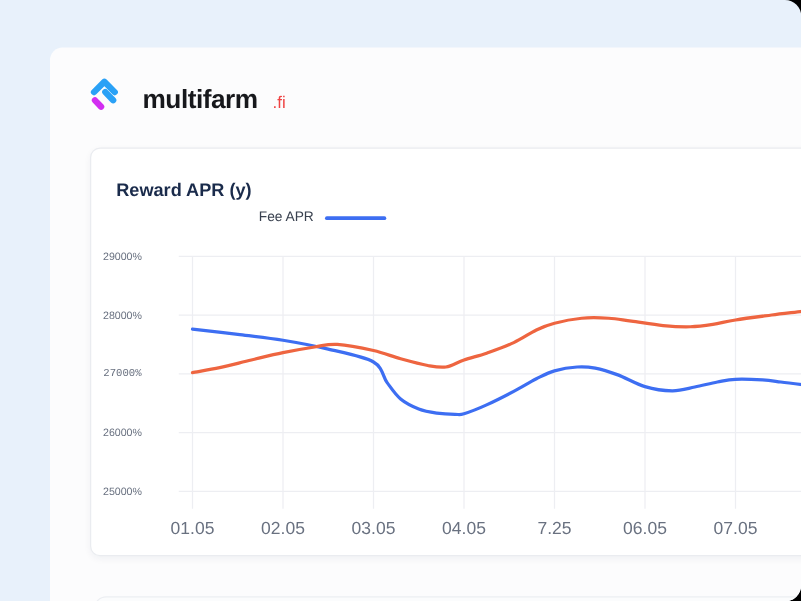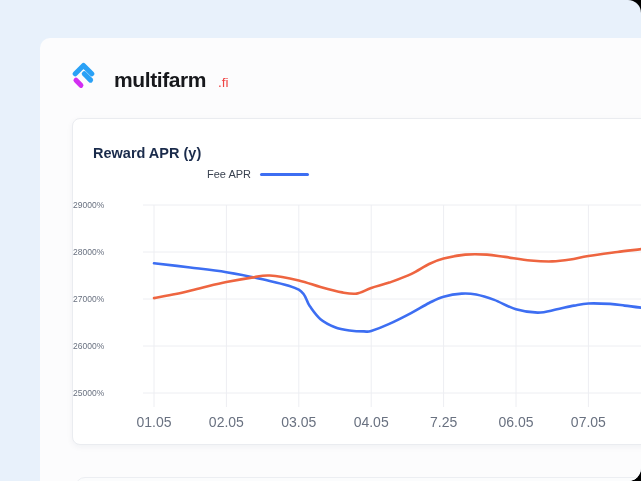--- a/index.html
+++ b/index.html
@@ -14,21 +14,21 @@
   #brand .tld{font-size:13.5px;font-weight:400;color:#ef4444;margin-left:12px;}
   
   #chart-card{position:absolute;left:32px;top:80px;width:584px;height:325px;background:#FFFFFF;
     border:1px solid #EAECF0;border-radius:8px;box-shadow:0 2px 6px rgba(23,43,77,0.05);}
   #chart-title{position:absolute;left:20px;top:26px;font-size:14.5px;font-weight:700;color:#1A2B4B;}
   #legend{position:absolute;left:134px;top:27px;display:flex;align-items:center;gap:36px;margin-top:22px;}
   .legend-item{display:flex;align-items:center;gap:9px;cursor:pointer;}
   .legend-label{font-size:11px;color:#39414F;}
   .legend-swatch{display:inline-block;width:49px;height:3px;border-radius:2px;}
   #plot-svg{position:absolute;left:0;top:0;}
-  .y-tick{position:absolute;left:0;width:50px;text-align:left;font-size:8.5px;color:#697180;line-height:10px;}
+  .y-tick{position:absolute;left:0;width:50px;text-align:center;font-size:8.5px;color:#697180;line-height:10px;}
   .x-tick{position:absolute;width:50px;text-align:center;font-size:14px;color:#697180;line-height:10px;top:298px;}
   
   #second-card{position:absolute;left:35px;top:439px;width:581px;height:28px;background:#FBFCFD;
     border:1px solid #ECEEF2;border-radius:10px 10px 0 0;}
 </style>
 </head>
 <body>
 
 <div id="panel">
   <div id="main-card">
@@ -65,21 +65,21 @@
           <line x1="298.20000000000005" y1="86" x2="298.20000000000005" y2="288" stroke="#EDEEF2" stroke-width="1"></line>
           <line x1="370.6" y1="86" x2="370.6" y2="288" stroke="#EDEEF2" stroke-width="1"></line>
           <line x1="443" y1="86" x2="443" y2="288" stroke="#EDEEF2" stroke-width="1"></line>
           <line x1="515.4000000000001" y1="86" x2="515.4000000000001" y2="288" stroke="#EDEEF2" stroke-width="1"></line>
           <path d="M81.0,144.3C87.0,145.0 105.1,147.0 117.2,148.5C129.3,150.0 141.3,151.3 153.4,153.2C165.5,155.2 177.5,157.4 189.6,160.3C201.7,163.2 218.0,166.1 225.8,170.6C233.6,175.1 233.0,182.1 236.7,187.1C240.3,192.0 243.3,196.7 247.5,200.2C251.7,203.7 257.2,206.3 262.0,208.2C266.8,210.1 271.7,210.8 276.5,211.5C281.3,212.2 287.3,212.4 291.0,212.4C294.6,212.5 294.0,213.2 298.2,212.0C302.4,210.7 309.7,207.9 316.3,204.9C322.9,201.9 331.4,197.6 338.0,194.1C344.7,190.6 350.7,186.7 356.1,184.0C361.6,181.3 365.2,179.2 370.6,177.7C376.0,176.1 383.3,174.9 388.7,174.6C394.1,174.2 397.8,174.5 403.2,175.5C408.6,176.6 414.6,178.5 421.3,180.9C427.9,183.4 435.8,188.2 443.0,190.3C450.2,192.5 458.1,193.6 464.7,193.6C471.4,193.7 476.8,191.8 482.8,190.6C488.9,189.4 495.5,187.6 500.9,186.6C506.4,185.6 509.4,184.7 515.4,184.5C521.4,184.2 531.1,184.6 537.1,184.9C543.2,185.3 546.2,185.9 551.6,186.6C557.0,187.2 566.7,188.5 569.7,188.9" fill="none" stroke="#3D6EF2" stroke-width="2.6" stroke-linecap="round"></path>
           <path d="M81.0,179.1C84.6,178.4 94.9,176.7 102.7,175.1C110.6,173.4 119.6,171.0 128.1,169.0C136.5,167.0 145.0,164.8 153.4,163.1C161.8,161.4 171.5,159.7 178.7,158.6C186.0,157.5 189.0,156.0 196.8,156.5C204.7,157.0 217.4,159.5 225.8,161.4C234.2,163.4 240.3,166.0 247.5,168.0C254.8,170.0 263.2,172.3 269.2,173.4C275.3,174.5 278.9,175.3 283.7,174.6C288.5,173.9 292.8,170.8 298.2,169.0C303.6,167.1 309.7,165.9 316.3,163.6C322.9,161.2 331.4,158.2 338.0,155.1C344.7,152.0 350.7,147.6 356.1,145.0C361.6,142.4 364.6,141.1 370.6,139.6C376.6,138.0 385.1,136.3 392.3,135.6C399.6,134.9 407.4,135.2 414.0,135.6C420.7,136.0 424.9,137.0 432.1,137.9C439.4,138.9 449.6,140.7 457.5,141.5C465.3,142.2 472.6,142.6 479.2,142.4C485.8,142.2 491.3,141.4 497.3,140.5C503.3,139.6 507.6,138.2 515.4,137.0C523.2,135.7 535.3,134.2 544.4,133.0C553.4,131.8 565.5,130.5 569.7,129.9" fill="none" stroke="#EE6540" stroke-width="2.6" stroke-linecap="round"></path>
         </svg>
       <div id="y-ticks">
           <div class="y-tick" style="top: 81px;">29000%</div>
           <div class="y-tick" style="top: 128px;">28000%</div>
-          <div class="y-tick" style="top: 175px;">27000%</div>
+          <div class="y-tick" style="top: 175px; font-family: Liberation Mono, monospace;">27000%</div>
           <div class="y-tick" style="top: 222px;">26000%</div>
           <div class="y-tick" style="top: 269px;">25000%</div>
         </div>
       <div id="x-ticks">
           <div class="x-tick" style="left: 56px;">01.05</div>
           <div class="x-tick" style="left: 128.4px;">02.05</div>
           <div class="x-tick" style="left: 200.8px;">03.05</div>
           <div class="x-tick" style="left: 273.2px;">04.05</div>
           <div class="x-tick" style="left: 345.6px;">7.25</div>
           <div class="x-tick" style="left: 418px;">06.05</div>

